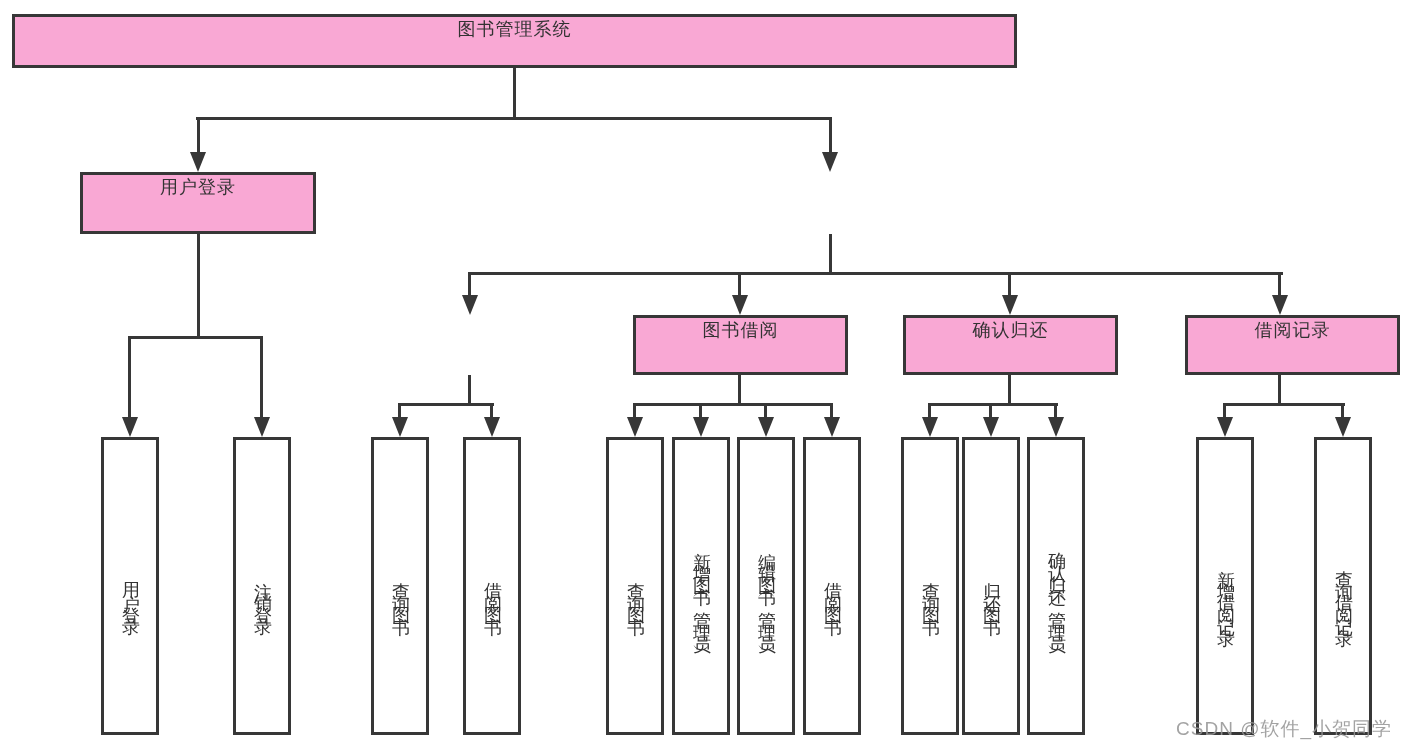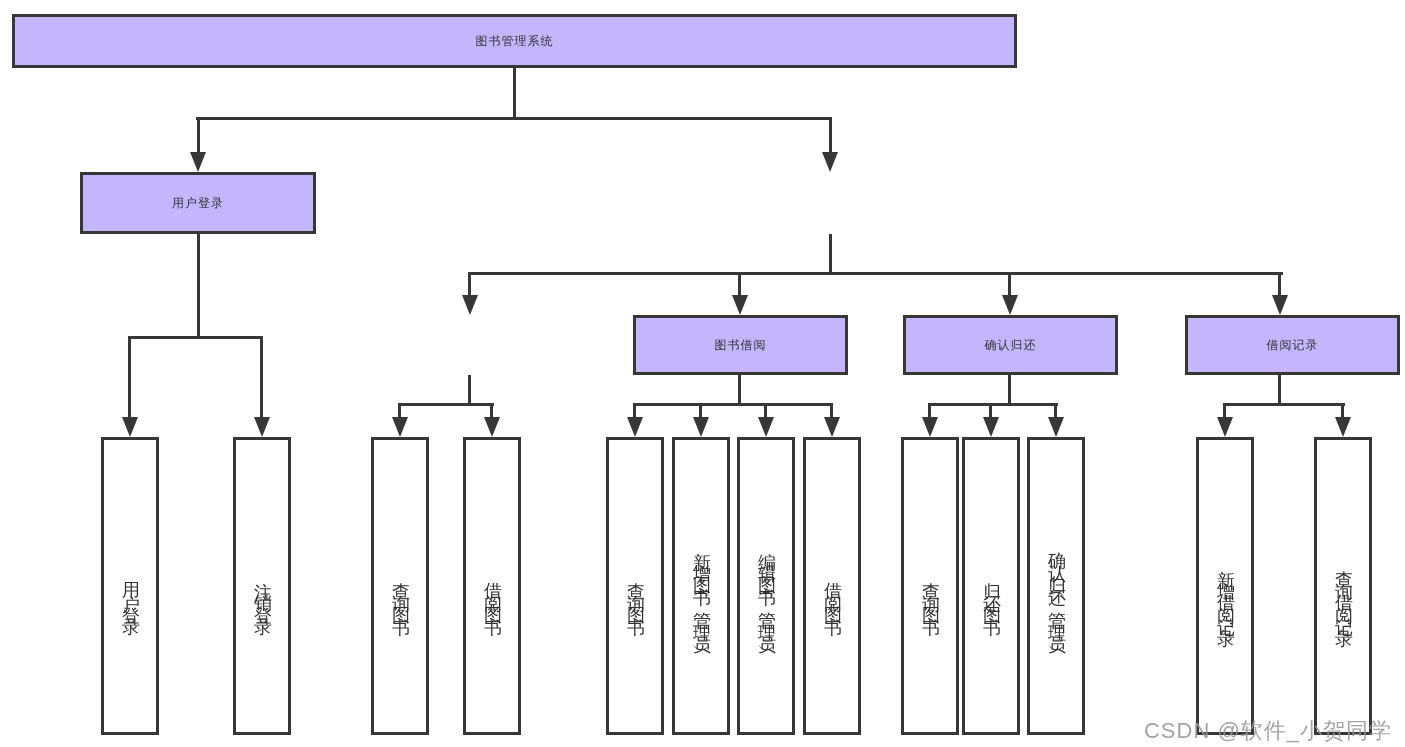--- a/index.html
+++ b/index.html
@@ -1,40 +1,40 @@
 <!DOCTYPE html>
 <html><head>
 <meta charset="utf-8">
 <style>
   html,body{margin:0;padding:0;background:#ffffff;}
   #stage{
     position:relative;width:1405px;height:747px;background:#ffffff;overflow:hidden;
     font-family:"Liberation Sans","DejaVu Sans",sans-serif;color:#333333;
   }
   .box{
-    position:absolute;box-sizing:border-box;border:3px solid #373737;background:#c4b5fd;
-    display:flex;align-items:center;justify-content:center;
-    font-size:12px;letter-spacing:1px;color:#333333;
+    position:absolute;box-sizing:border-box;border:3px solid #373737;background:#f9a8d4;
+    display:flex;align-items:flex-start;justify-content:center;
+    font-size:18px;letter-spacing:1px;color:#333333;
   }
   .leaf{
     position:absolute;box-sizing:border-box;border:3px solid #373737;background:#ffffff;
     display:flex;align-items:center;justify-content:center;
   }
   .vtext{
     writing-mode:vertical-rl;text-orientation:mixed;
     font-size:18px;letter-spacing:12px;padding-top:12px;line-height:1.1;color:#333333;
   }
   .vl{position:absolute;width:3px;background:#373737;}
   .hl{position:absolute;height:3px;background:#373737;}
   .ah{position:absolute;width:0;height:0;
       border-left:8px solid transparent;border-right:8px solid transparent;
       border-top:20px solid #373737;}
   .watermark{
     position:absolute;top:716px;right:13px;z-index:10;
-    font-size:22px;letter-spacing:1px;color:#979797;opacity:.88;white-space:nowrap;
+    font-size:19px;letter-spacing:1px;color:#979797;opacity:.88;white-space:nowrap;
   }
 </style>
 </head>
 <body>
 
 <div id="stage">
 
   <div class="box" style="left:12px;top:14px;width:1005px;height:54px;">
     <span>图书管理系统</span>
   </div>

